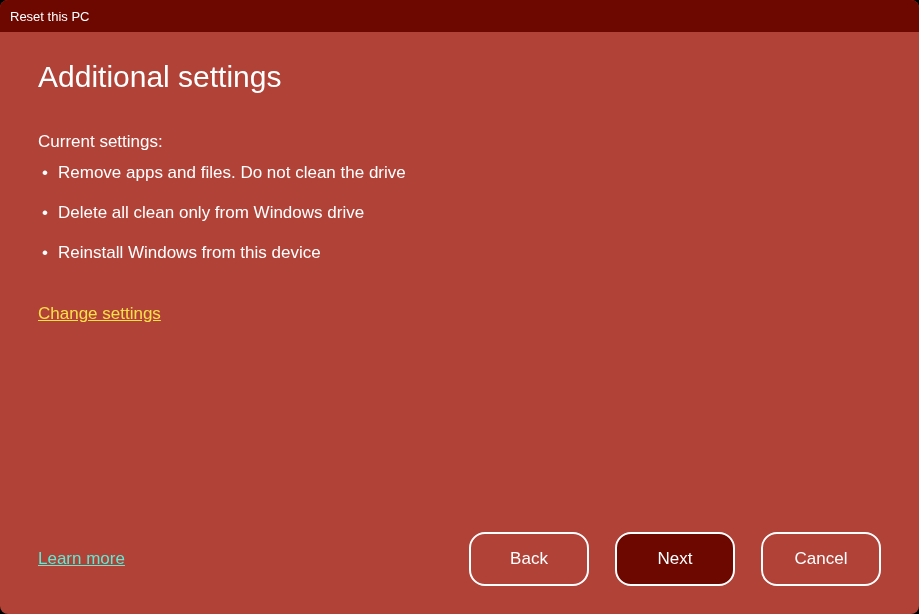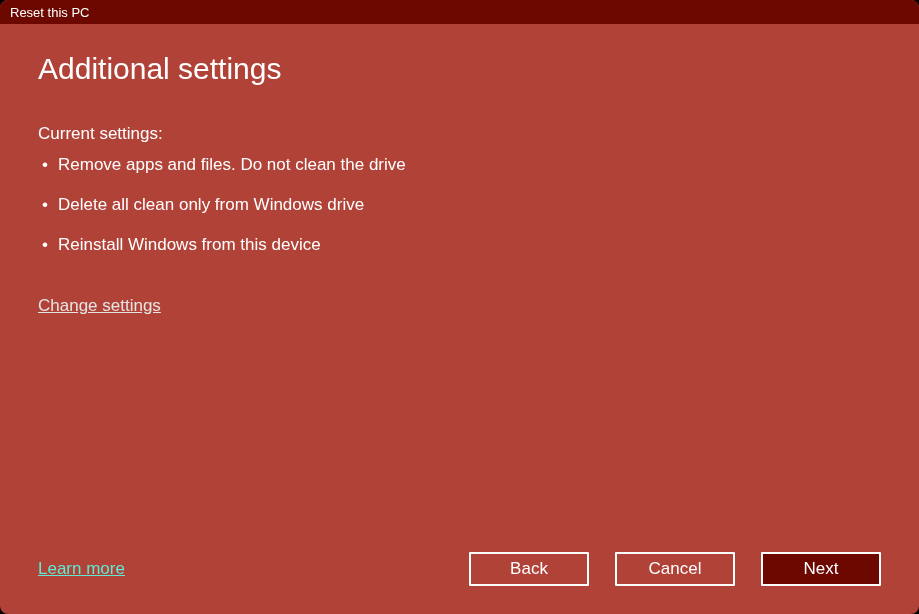--- a/index.html
+++ b/index.html
@@ -18,21 +18,21 @@
       width: 919px;
       height: 614px;
       background: #B04238;
       border-radius: 8px;
       overflow: hidden;
       display: flex;
       flex-direction: column;
     }
     .titlebar {
       background: #6C0800;
-      height: 24px;
+      height: 32px;
       display: flex;
       align-items: center;
       padding-left: 10px;
     }
     .titlebar-text {
       color: #fff;
       font-size: 13px;
       font-weight: 400;
     }
     .content {
@@ -66,21 +66,21 @@
     }
     .settings-list li::before {
       content: "•";
       position: absolute;
       left: 4px;
       top: 0;
       font-size: 17px;
     }
     .change-link {
       font-size: 17px;
-      color: #e5e5e5;
+      color: #fde047;
       text-decoration: underline;
       cursor: pointer;
       display: inline-block;
       width: fit-content;
     }
     .footer {
       margin-top: auto;
       display: flex;
       align-items: center;
       justify-content: space-between;
@@ -90,27 +90,27 @@
       color: #5eead4;
       text-decoration: underline;
       cursor: pointer;
     }
     .buttons {
       display: flex;
       gap: 26px;
     }
     .btn {
       min-width: 120px;
-      height: 34px;
+      height: 54px;
       border: 2px solid #fff;
       background: transparent;
       color: #fff;
       font-size: 17px;
       font-family: inherit;
-      border-radius: 1px;
+      border-radius: 16px;
       cursor: pointer;
       display: flex;
       align-items: center;
       justify-content: center;
     }
     .btn-primary {
       background: #6C0800;
     }
   </style>
 </head>
@@ -126,18 +126,18 @@
     <ul class="settings-list">
       <li>Remove apps and files. Do not clean the drive</li>
       <li>Delete all clean only from Windows drive</li>
       <li>Reinstall Windows from this device</li>
     </ul>
     <a class="change-link">Change settings</a>
     <div class="footer">
       <a class="learn-link">Learn more</a>
       <div class="buttons">
         <button class="btn">Back</button>
+        <button class="btn btn-primary">Next</button>
         <button class="btn">Cancel</button>
-        <button class="btn btn-primary">Next</button>
       </div>
     </div>
   </div>
 </div>
 
 </body></html>

